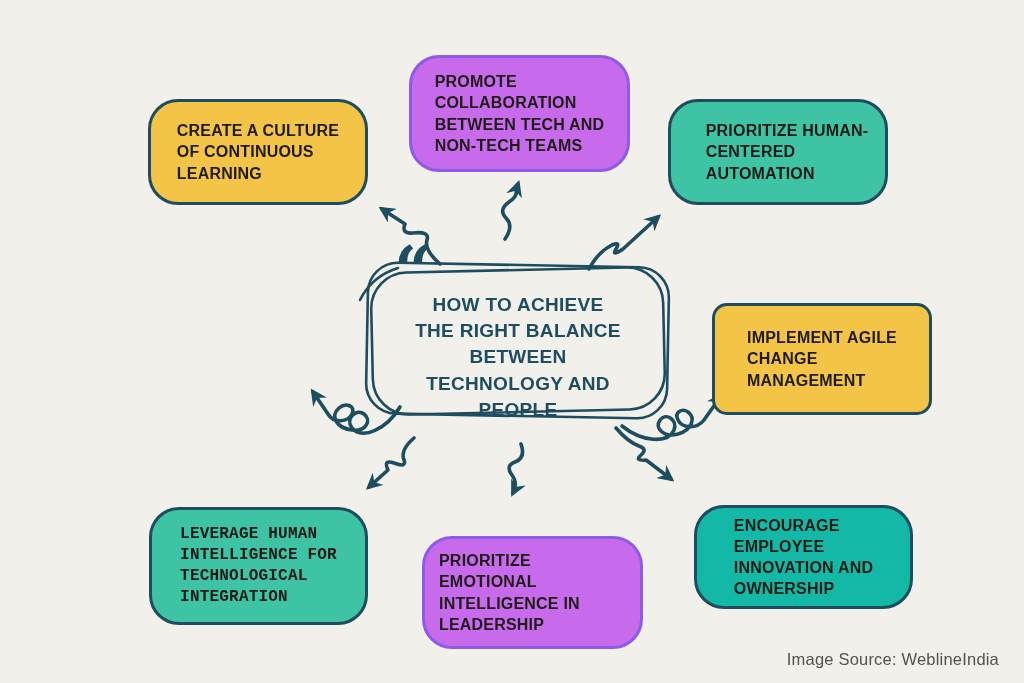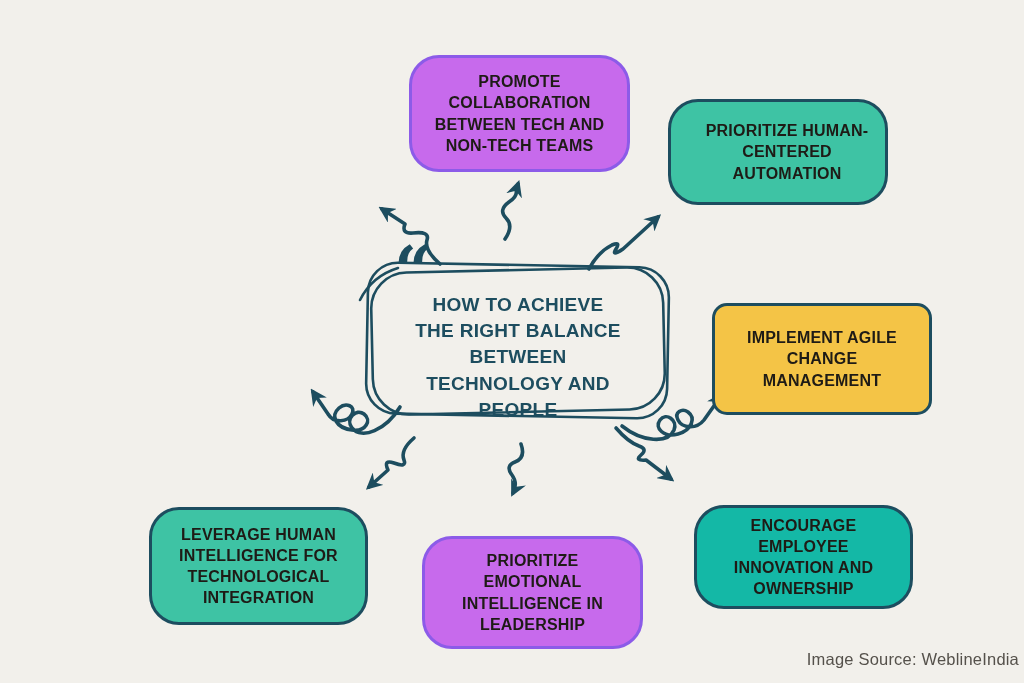--- a/index.html
+++ b/index.html
@@ -13,37 +13,37 @@
     background:var(--background);
     font-family:"Liberation Sans", sans-serif;
   }
   .canvas{position:absolute;inset:0;}
   .node{
     position:absolute;display:flex;align-items:center;justify-content:center;
     border:3px solid var(--ink);border-radius:30px;padding:8px 14px;
   }
   .node .label{
     color:var(--text);font-weight:bold;font-size:16px;line-height:1.32;
-    text-align:center;letter-spacing:.2px;white-space:pre-line;text-transform:uppercase;
+    text-align:left;letter-spacing:.2px;white-space:pre-line;text-transform:uppercase;
   }
   .center-title{
     position:absolute;left:382px;top:278px;width:272px;height:128px;
     display:flex;align-items:center;justify-content:center;
   }
   .center-title .label{
     color:var(--ink);font-weight:bold;font-size:19px;line-height:1.38;
     text-align:center;letter-spacing:.3px;white-space:pre-line;text-transform:uppercase;margin-top:31px;
   }
   svg.overlay{position:absolute;left:0;top:0;width:1024px;height:683px;pointer-events:none;}
   .frame,.arrow{stroke:var(--ink);fill:none;stroke-linecap:round;stroke-linejoin:round;}
   .frame{stroke-width:2.6;}
   .arrow{stroke-width:3.6;}
   .quote{fill:var(--ink);font-family:"DejaVu Serif", serif;font-weight:bold;font-size:66px;}
   .footer-credit{
-    position:absolute;right:5px;bottom:14px;color:var(--footer);
+    position:absolute;right:25px;bottom:14px;color:var(--footer);
     font-size:16.5px;letter-spacing:.2px;
   }
 </style>
 </head>
 <body>
 
 <div class="canvas">
 
   <svg class="overlay" viewBox="0 0 1024 683" aria-hidden="true">
     <defs>
@@ -70,20 +70,25 @@
   </svg>
 
   <div class="center-title">
     <div class="label">HOW TO ACHIEVE
 THE RIGHT BALANCE
 BETWEEN
 TECHNOLOGY AND
 PEOPLE</div>
   </div>
 
+  <div class="node" style="left: 148px; top: 99px; width: 220px; height: 106px; background-color: rgb(244, 196, 70); border-color: rgb(29, 77, 95);">
+    <span class="label">CREATE A CULTURE
+OF CONTINUOUS
+LEARNING</span>
+  </div>
 
   <div class="node" style="left: 409px; top: 55px; width: 221px; height: 117px; background-color: rgb(199, 106, 236); border-color: rgb(140, 91, 232);">
     <span class="label">PROMOTE
 COLLABORATION
 BETWEEN TECH AND
 NON-TECH TEAMS</span>
   </div>
 
   <div class="node" style="left: 668px; top: 99px; width: 220px; height: 106px; background-color: rgb(62, 195, 164); border-color: rgb(29, 77, 95); padding-left: 32px;">
     <span class="label">PRIORITIZE HUMAN-
@@ -91,21 +96,21 @@
 AUTOMATION</span>
   </div>
 
 
   <div class="node" style="left: 712px; top: 303px; width: 220px; height: 112px; background-color: rgb(244, 196, 70); border-color: rgb(29, 77, 95); border-radius: 15px;">
     <span class="label">IMPLEMENT AGILE
 CHANGE
 MANAGEMENT</span>
   </div>
 
-  <div class="node" style="left: 149px; top: 507px; width: 219px; height: 118px; background-color: rgb(62, 195, 164); border-color: rgb(29, 77, 95);">
+  <div class="node" style="left: 149px; top: 507px; width: 219px; height: 118px; background-color: rgb(62, 195, 164); border-color: rgb(29, 77, 95); font-family: Liberation Mono, monospace;">
     <span class="label">LEVERAGE HUMAN
 INTELLIGENCE FOR
 TECHNOLOGICAL
 INTEGRATION</span>
   </div>
 
   <div class="node" style="left: 422px; top: 536px; width: 221px; height: 113px; background-color: rgb(199, 106, 236); border-color: rgb(140, 91, 232);">
     <span class="label">PRIORITIZE EMOTIONAL
 INTELLIGENCE IN
 LEADERSHIP</span>

